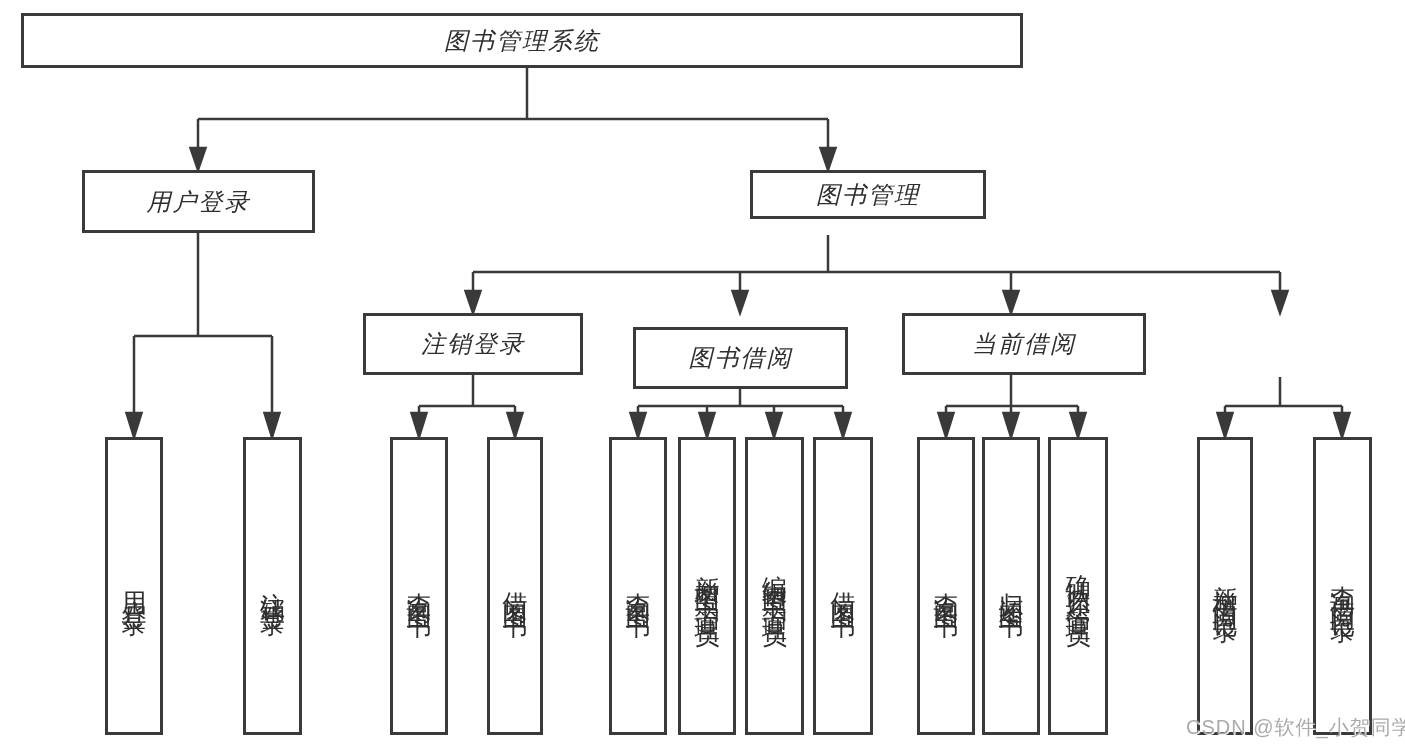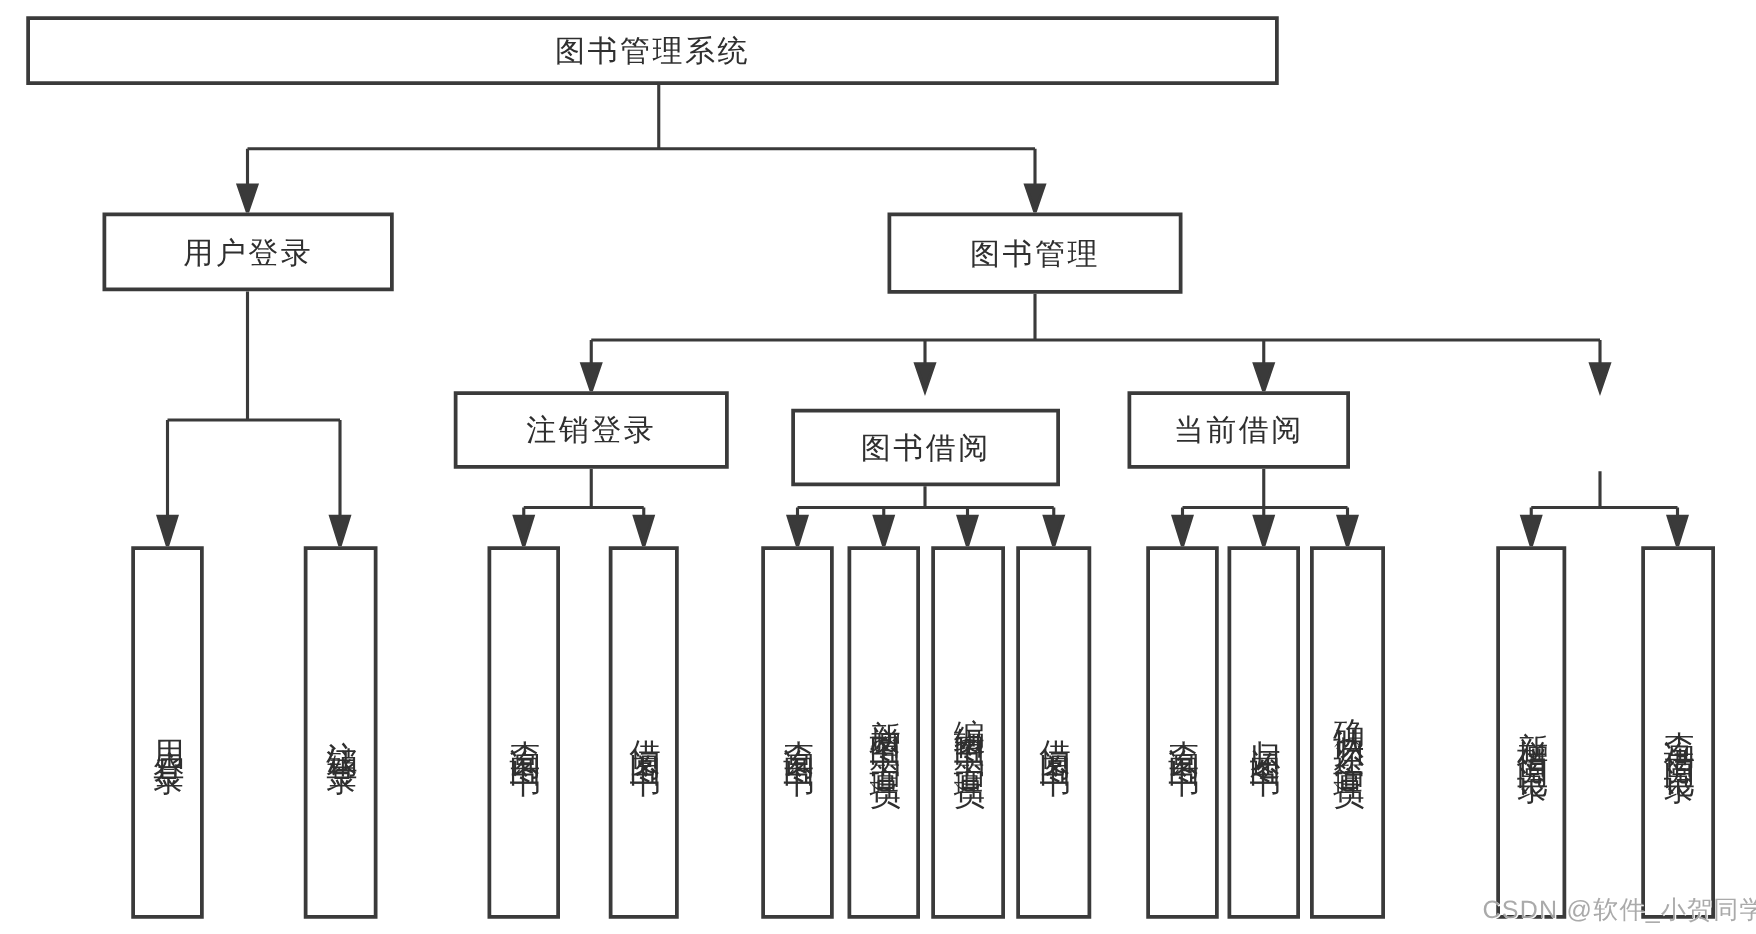--- a/index.html
+++ b/index.html
@@ -30,36 +30,37 @@
     align-items: center;
     justify-content: center;
     color: #2f2f2f;
     z-index: 2;
   }
   .h-node span {
     font-size: 24px;
     letter-spacing: 2px;
     white-space: nowrap;
     color: #2f2f2f;
+    font-style: italic;
   }
   .leaf span {
     writing-mode: vertical-rl;
     text-orientation: mixed;
     font-size: 25px;
     letter-spacing: 7px;
     line-height: 1;
     color: #2f2f2f;
     white-space: nowrap;
   }
   .root-node { left: 21px; top: 13px; width: 1002px; height: 55px; }
   .n-user-login  { left: 82px;  top: 170px; width: 233px; height: 63px; }
-  .n-book-mgmt   { left: 710px; top: 170px; width: 236px; height: 65px; }
+  .n-book-mgmt   { left: 750px; top: 170px; width: 236px; height: 49px; }
   .n-new-books   { left: 363px; top: 313px; width: 220px; height: 62px; }
   .n-book-borrow { left: 633px; top: 327px; width: 215px; height: 62px; }
-  .n-cur-borrow  { left: 902px; top: 313px; width: 178px; height: 62px; }
+  .n-cur-borrow  { left: 902px; top: 313px; width: 244px; height: 62px; }
   .n-rec-borrow  { left: 1173px;top: 313px; width: 215px; height: 64px; }
   .leaf { top: 437px; height: 298px; border-width: 3px; }
   .lf-1  { left: 105px;  width: 58px; }
   .lf-2  { left: 243px;  width: 59px; }
   .lf-3  { left: 390px;  width: 58px; }
   .lf-4  { left: 487px;  width: 56px; }
   .lf-5  { left: 609px;  width: 58px; }
   .lf-6  { left: 678px;  width: 58px; }
   .lf-7  { left: 745px;  width: 59px; }
   .lf-8  { left: 813px;  width: 60px; }

